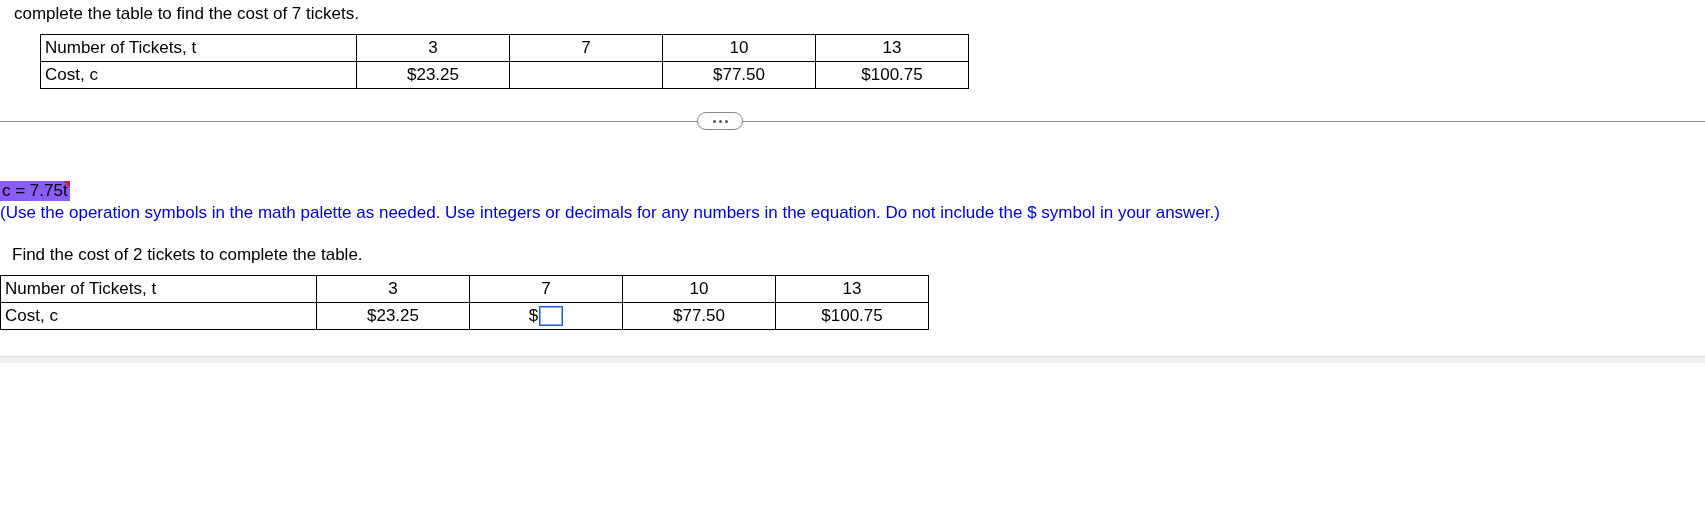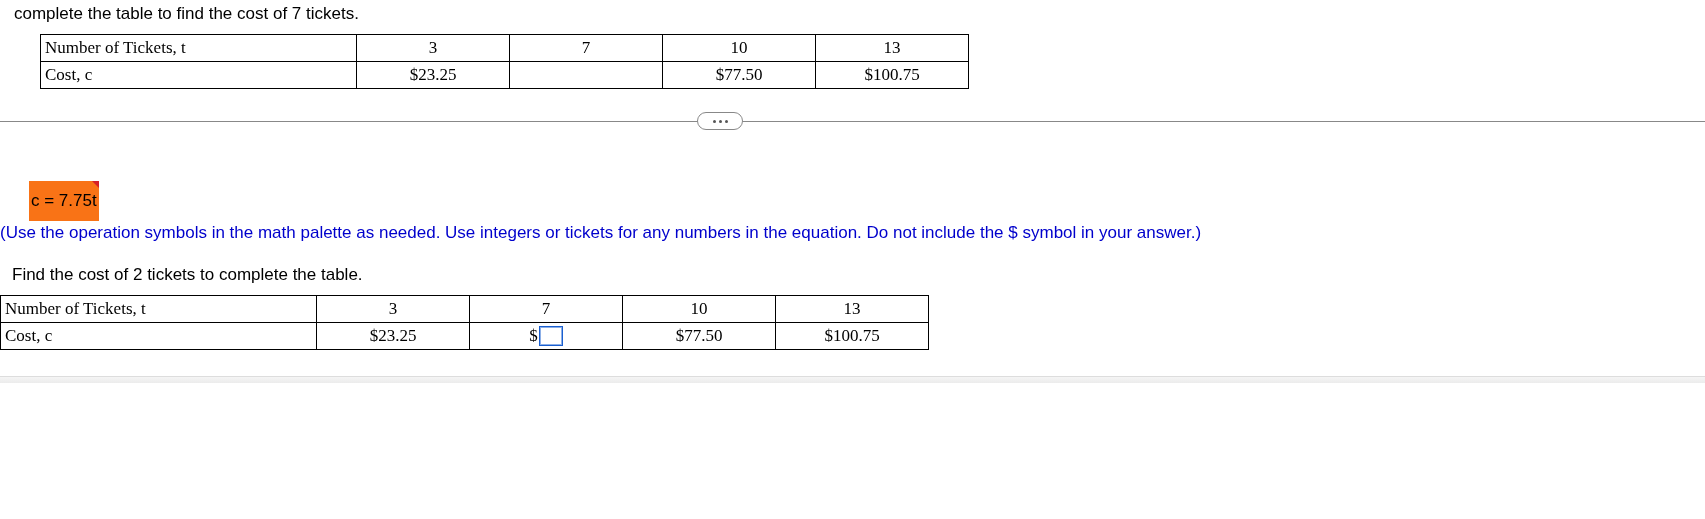--- a/index.html
+++ b/index.html
@@ -24,21 +24,20 @@
   }
   .tt {
     border-collapse: collapse;
   }
   .tt td {
     border: 1px solid #000;
     padding: 2px 6px;
     height: 22px;
     vertical-align: middle;
     text-align: center;
-    font-family: Liberation Serif, serif;
   }
   .tt td.rowhead {
     text-align: left;
     width: 305px;
     padding-left: 4px;
   }
   .tt td.c1 { width: 140px; }
   .tt td.c2 { width: 140px; }
   .tt td.c3 { width: 140px; }
   .tt td.c4 { width: 140px; }
@@ -74,24 +73,23 @@
     width: 3px; height: 3px; background: #555; border-radius: 50%;
   }
 
   .section-gap { height: 10px; }
 
   .ans-line {
     margin: 8px 0 2px 0;
   }
   .ans-box {
     display: inline-block;
-    background: #f97316;
-    padding: 10px 2px;
+    background: #8b5cf6;
+    padding: 0 2px;
     position: relative;
-    margin-left: 29px;
   }
   .red-corner {
     position: absolute;
     top: 0; right: 0;
     width: 0; height: 0;
     border-left: 7px solid transparent;
     border-top: 7px solid #d62027;
   }
   .blue-text { color: #0000cc; }
 
@@ -158,21 +156,21 @@
 
 
   <div class="section-gap"></div>
 
   <div class="ans-line pad-left-zero">
     <span class="ans-box">
       <span>c = 7.75t</span>
       <span class="red-corner"></span>
     </span>
   </div>
-  <div class="blue-text pad-left-zero">(Use the operation symbols in the math palette as needed. Use integers or tickets for any numbers in the equation. Do not include the $ symbol in your answer.)</div>
+  <div class="blue-text pad-left-zero">(Use the operation symbols in the math palette as needed. Use integers or decimals for any numbers in the equation. Do not include the $ symbol in your answer.)</div>
 
   <div style="height:18px"></div>
 
   <div class="subprompt pad-left-zero">Find the cost of 2 tickets to complete the table.</div>
 
   <div class="table-outer2">
     <table class="tt">
       <tbody>
           <tr>
         <td class="rowhead">Number of Tickets, t</td>

